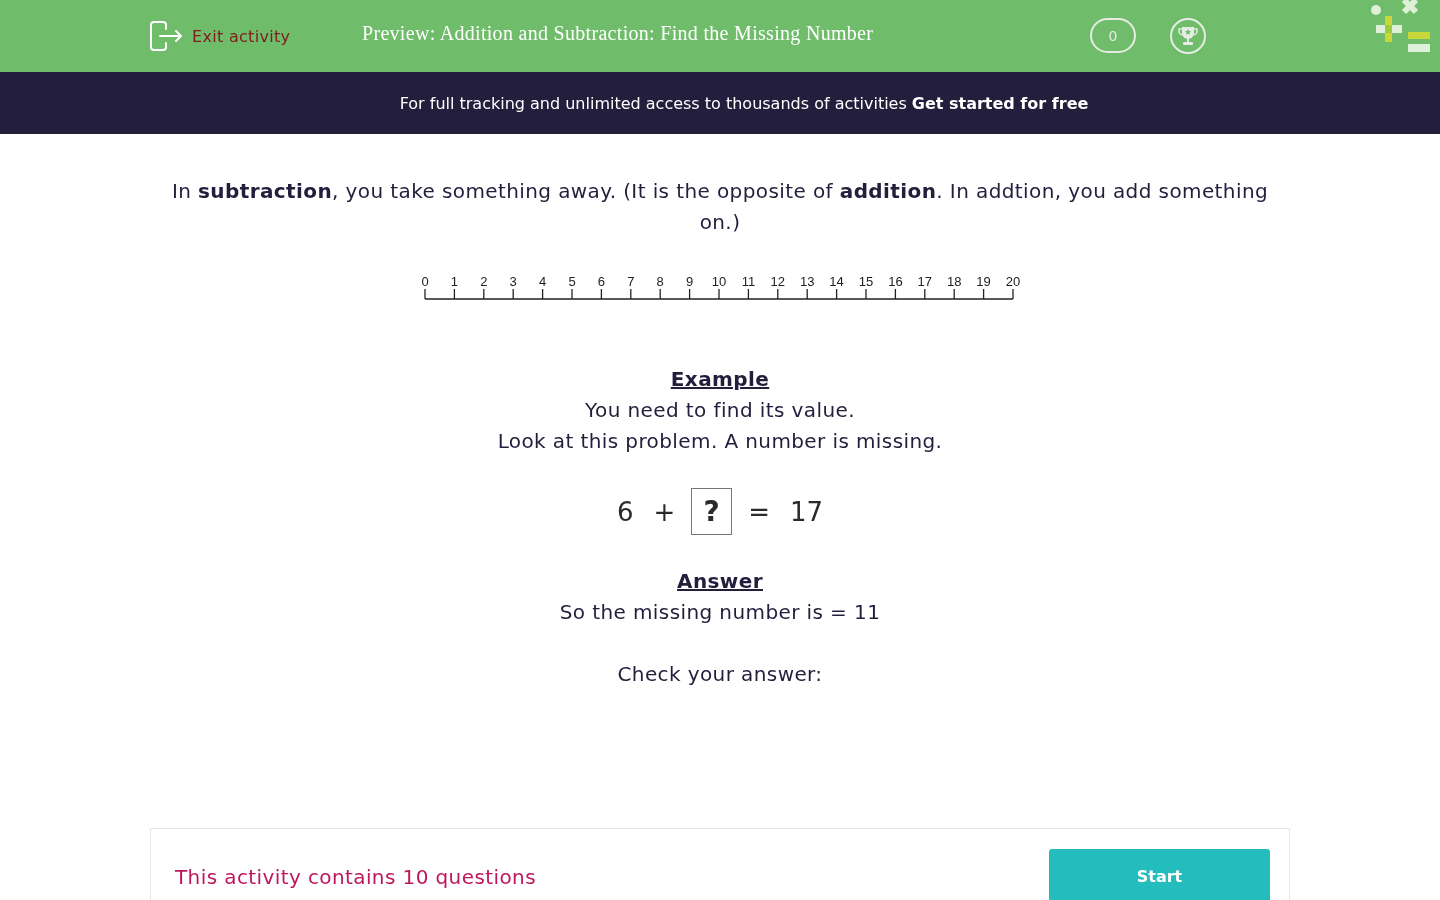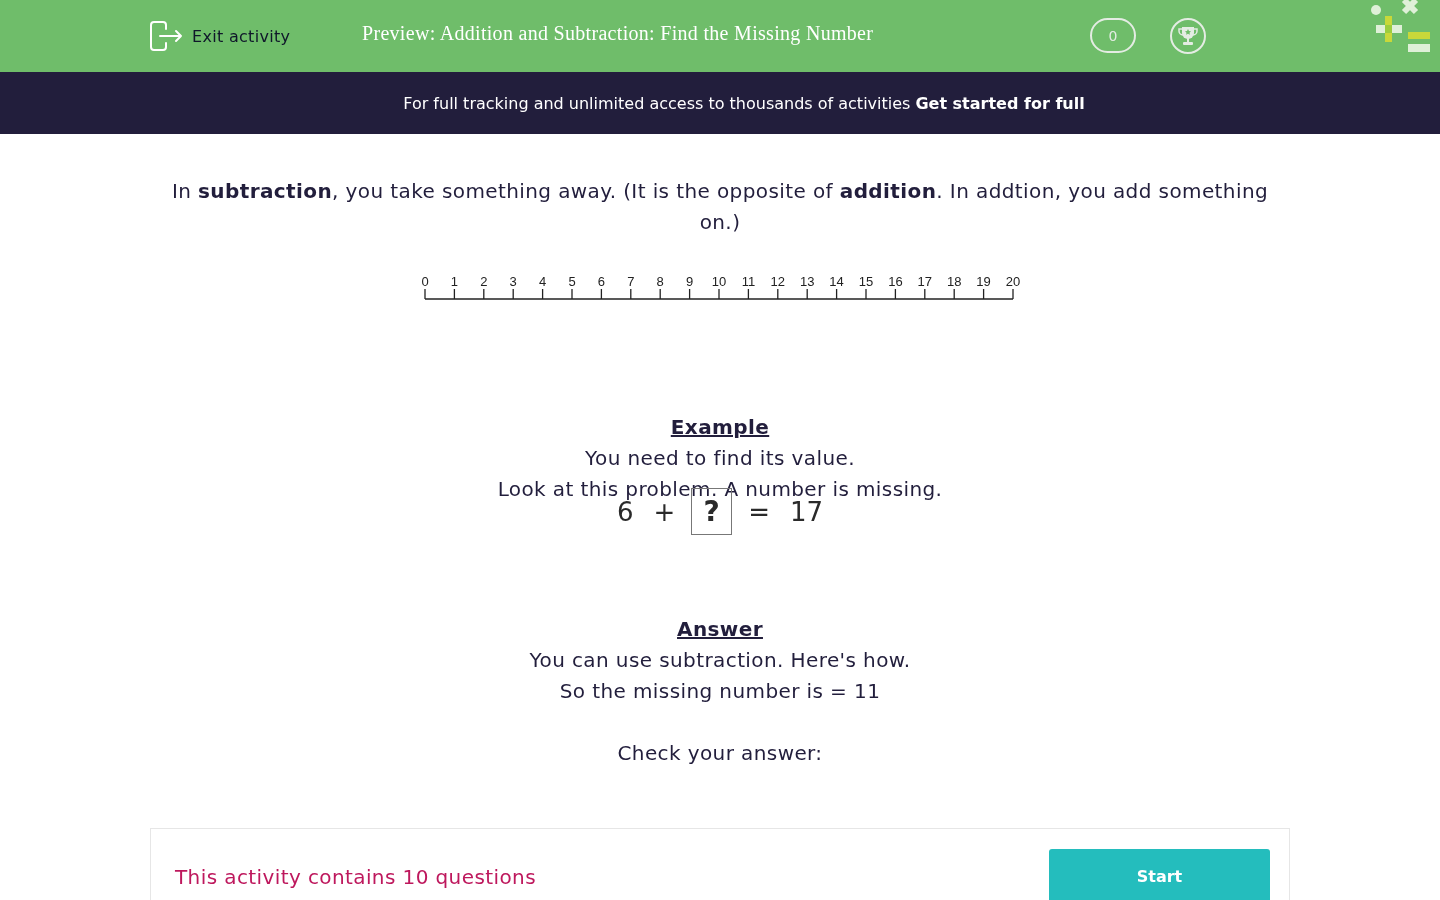--- a/index.html
+++ b/index.html
@@ -1,29 +1,29 @@
 <!DOCTYPE html>
 <html><head>
 <meta charset="utf-8">
 <style>
   * { box-sizing: border-box; margin: 0; padding: 0; }
   html, body { width: 1440px; height: 900px; overflow: hidden; background: #ffffff; font-family: "DejaVu Sans", sans-serif; color: #1e1a33; }
   .topbar { position: absolute; left: 0; top: 0; width: 1440px; height: 72px; background: #6fbd6a; }
-  .exit { position: absolute; left: 150px; top: 20px; height: 32px; display: flex; align-items: center; color: #0f172a; cursor: pointer; }
+  .exit { position: absolute; left: 150px; top: 20px; height: 32px; display: flex; align-items: center; color: #7f1d1d; cursor: pointer; }
   .exit svg { width: 33px; height: 30px; }
   .exit span { margin-left: 9px; font-size: 16px; letter-spacing: 0.3px; }
   .title { position: absolute; left: 362px; top: 22px; width: 624px; font-size: 20px; color: #fff; white-space: nowrap; overflow: hidden; text-overflow: ellipsis; letter-spacing: 0.3px; font-family: Liberation Serif, serif; }
   .score { position: absolute; left: 1090px; top: 18px; width: 46px; height: 35px; border: 2px solid #e4ece3; border-radius: 18px; color: #e4ece3; font-size: 14px; display: flex; align-items: center; justify-content: center; }
   .trophy { position: absolute; left: 1170px; top: 18px; width: 36px; height: 36px; border: 2px solid #e4ece3; border-radius: 50%; display: flex; align-items: center; justify-content: center; }
   .logo { position: absolute; left: 1366px; top: 0; width: 74px; height: 60px; }
   .banner { position: absolute; left: 0; top: 72px; width: 1440px; height: 62px; background: #221e3c; color: #fff; font-size: 16px; display: flex; align-items: center; justify-content: center; padding-left: 48px; }
   .banner b { margin-left: 5px; font-weight: bold; cursor: pointer; }
   .content { position: absolute; left: 150px; top: 176px; width: 1140px; text-align: center; font-size: 20px; line-height: 31px; letter-spacing: 0.4px; color: #221e3c; }
   .numline { position: absolute; left: 418px; top: 270px; width: 610px; height: 34px; }
-  .center { position: absolute; left: 150px; width: 1140px; text-align: center; color: #221e3c; letter-spacing: 0.4px; margin-top: 48px; }
+  .center { position: absolute; left: 150px; width: 1140px; text-align: center; color: #221e3c; letter-spacing: 0.4px; }
   .u { font-weight: bold; text-decoration: underline; }
   .eq { position: absolute; left: 0; top: 488px; width: 1440px; height: 47px; display: flex; justify-content: center; align-items: center; font-size: 26px; color: #2a2a2a; }
   .eq .qbox { width: 41px; height: 47px; border: 1px solid #777; display: flex; align-items: center; justify-content: center; font-weight: bold; font-size: 28px; margin: 0 6px; }
   .eq .t { margin: 0 10px; }
   .footer { position: absolute; left: 150px; top: 828px; width: 1140px; height: 80px; border: 1px solid #e6e6e6; background: #fff; }
   .footer .msg { position: absolute; left: 24px; top: 36px; font-size: 20px; color: #be185d; letter-spacing: 0.4px; }
   .footer .start { position: absolute; left: 898px; top: 20px; width: 221px; height: 60px; background: #24bdbd; border-radius: 3px; color: #fff; font-size: 16px; font-weight: bold; display: flex; align-items: center; justify-content: center; padding-bottom: 6px; cursor: pointer; }
 </style>
 </head>
 <body>
@@ -54,21 +54,21 @@
     <rect x="19" y="16" width="7" height="26" fill="#c8d83a"></rect>
     <rect x="10" y="25" width="26" height="8" fill="#dff0d8"></rect>
     <rect x="19" y="25" width="7" height="8" fill="#9ccd3e"></rect>
     <rect x="42" y="32" width="22" height="7" fill="#c8d83a"></rect>
     <rect x="42" y="44" width="22" height="8" fill="#dff0d8"></rect>
   </svg>
 </div>
 
 <div class="banner">
   <span>For full tracking and unlimited access to thousands of activities</span>
-  <b>Get started for full</b>
+  <b>Get started for free</b>
 </div>
 
 <div class="content">
   <span>In </span><b>subtraction</b><span>, you take something away. (It is the opposite of </span><b>addition</b><span>. In addtion, you add something on.)</span>
 </div>
 
 <svg class="numline" id="numline" viewBox="0 0 610 34">
     <line x1="7" y1="29" x2="595" y2="29" stroke="#222" stroke-width="1.5"></line>
     <line x1="7" y1="19" x2="7" y2="29" stroke="#222" stroke-width="1.3"></line>
     <text x="7" y="16" text-anchor="middle" font-family="Liberation Sans, sans-serif" font-size="13" fill="#222">0</text>
@@ -123,21 +123,20 @@
 <div class="eq">
   <span class="t">6</span>
   <span class="t">+</span>
   <span class="qbox">?</span>
   <span class="t">=</span>
   <span class="t">17</span>
 </div>
 
 <div class="center" style="top:566px;font-size:20px;line-height:31px;">
   <div class="u">Answer</div>
-  <div>You can use subtraction. Here's how.</div>
   <div>So the missing number is = 11</div>
   <div style="height:31px;"></div>
   <div>Check your answer:</div>
 </div>
 
 <div class="footer">
   <div class="msg">This activity contains 10 questions</div>
   <div class="start">Start</div>
 </div>
 

